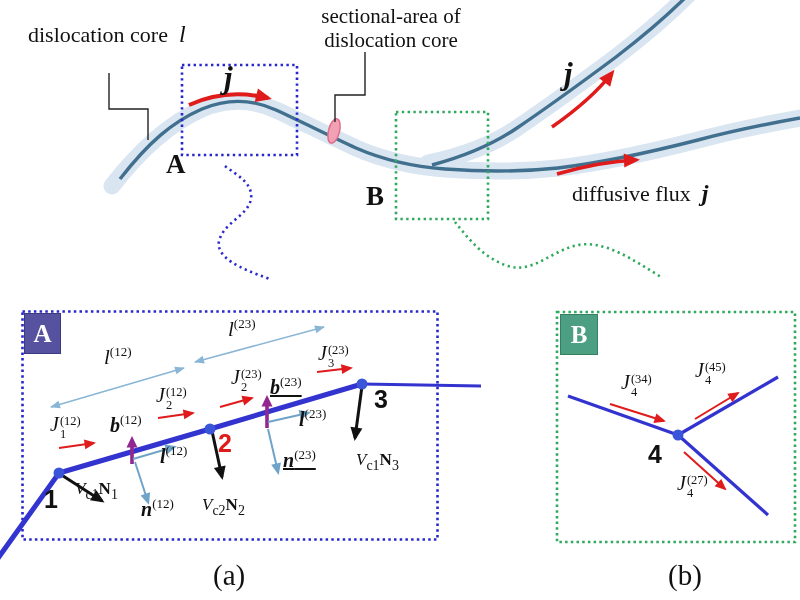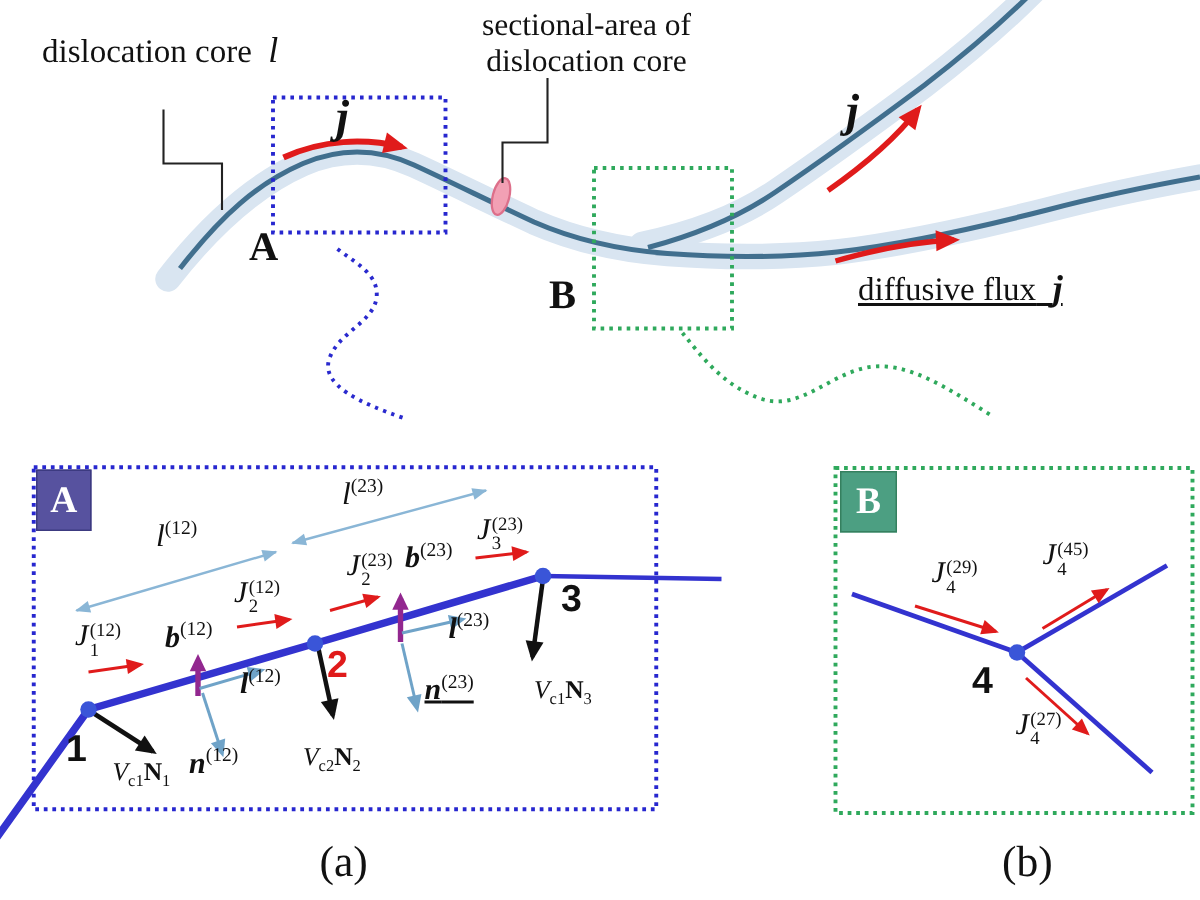--- a/index.html
+++ b/index.html
@@ -16,21 +16,21 @@
   .red{color:#e01b1b;}
   .it{font-style:italic;}
   .bit{font-style:italic;font-weight:bold;}
   .mmath{font-size:20px;}
   .measure{font-size:21px;}
   .sp{font-size:13px;vertical-align:super;line-height:0;}
   .ss{display:inline-block;vertical-align:-0.55em;font-size:12.5px;line-height:1.02;
       text-align:left;margin-left:1px;}
   .ss span{display:block;font-style:normal;}
   .vlbl{font-size:17px;}
-  .vlbl .sb{font-size:11px;vertical-align:-0.35em;line-height:0;margin-top:12px;}
+  .vlbl .sb{font-size:14px;vertical-align:-0.35em;line-height:0;margin-top:12px;}
   .vlbl .bb{font-weight:bold;}
   .badge{position:absolute;display:flex;align-items:center;justify-content:center;
          color:#ffffff;font-weight:bold;font-size:25px;font-family:"Liberation Serif",serif;}
   .badgeA{background:#57529f;border:1px solid #3c3a80;}
   .badgeB{background:#4c9f82;border:1px solid #35805f;}
 </style>
 </head>
 <body>
 
 <div class="fig">
@@ -119,21 +119,21 @@
 
 <div class="lbl serif22" style="left:28px;top:22px;">
   <span>dislocation core</span>&nbsp;&nbsp;<span class="it" style="font-size:24px;">l</span>
 </div>
 <div class="lbl two-line" style="left:306px;top:5px;width:170px;">
   <div>sectional-area of</div>
   <div>dislocation core</div>
 </div>
 <div class="lbl bigj" style="left:224px;top:62px;">j</div>
 <div class="lbl bigj" style="left:564px;top:58px;">j</div>
-<div class="lbl serif22" style="left:572px;top:181px;text-decoration:underline;">
+<div class="lbl serif22" style="left:572px;top:181px;">
   <span>diffusive flux</span>&nbsp;&nbsp;<span class="it" style="font-weight:bold;font-size:24px;">j</span>
 </div>
 <div class="lbl regionletter" style="left:166px;top:150px;">A</div>
 <div class="lbl regionletter" style="left:366px;top:182px;">B</div>
 
 <div class="badge badgeA" style="left:24px;top:313px;width:35px;height:39px;">A</div>
 
 <div class="lbl measure" style="left:104px;top:346px;">
   <span class="it">l</span><sup class="sp">(12)</sup>
 </div>
@@ -150,57 +150,57 @@
 <div class="lbl mmath" style="left:231px;top:367px;">
   <span class="it">J</span><span class="ss"><span>(23)</span><span>2</span></span>
 </div>
 <div class="lbl mmath" style="left:318px;top:343px;">
   <span class="it">J</span><span class="ss"><span>(23)</span><span>3</span></span>
 </div>
 
 <div class="lbl mmath" style="left:110px;top:415px;text-align:center;">
   <span class="bit">b</span><sup class="sp">(12)</sup>
 </div>
-<div class="lbl mmath" style="left:270px;top:362px;">
+<div class="lbl mmath" style="left:270px;top:377px;text-decoration:underline;">
   <span class="bit">b</span><sup class="sp">(23)</sup>
 </div>
 
 <div class="lbl mmath" style="left:160px;top:446px;">
   <span class="bit">l</span><sup class="sp">(12)</sup>
 </div>
 <div class="lbl mmath" style="left:299px;top:409px;">
   <span class="bit">l</span><sup class="sp">(23)</sup>
 </div>
 
-<div class="lbl mmath" style="left:126px;top:499px;">
+<div class="lbl mmath" style="left:141px;top:499px;">
   <span class="bit">n</span><sup class="sp">(12)</sup>
 </div>
 <div class="lbl mmath" style="left:283px;top:450px;text-decoration:underline;">
   <span class="bit">n</span><sup class="sp">(23)</sup>
 </div>
 
-<div class="lbl vlbl" style="left:75px;top:506px;">
+<div class="lbl vlbl" style="left:75px;top:480px;">
   <span class="it">V</span><sub class="sb">c1</sub><span class="bb">N</span><sub class="sb">1</sub>
 </div>
 <div class="lbl vlbl" style="left:202px;top:496px;">
   <span class="it">V</span><sub class="sb">c2</sub><span class="bb">N</span><sub class="sb">2</sub>
 </div>
 <div class="lbl vlbl" style="left:356px;top:451px;">
   <span class="it">V</span><sub class="sb">c1</sub><span class="bb">N</span><sub class="sb">3</sub>
 </div>
 
 <div class="lbl nodeNum" style="left:44px;top:486px;">1</div>
 <div class="lbl nodeNum red" style="left:218px;top:430px;">2</div>
 <div class="lbl nodeNum" style="left:374px;top:386px;">3</div>
 <div class="lbl caption" style="left:213px;top:560px;">(a)</div>
 
 <div class="badge badgeB" style="left:560px;top:314px;width:36px;height:39px;">B</div>
 
 <div class="lbl mmath" style="left:621px;top:372px;">
-  <span class="it">J</span><span class="ss"><span>(29)</span><span>4</span></span>
+  <span class="it">J</span><span class="ss"><span>(34)</span><span>4</span></span>
 </div>
 <div class="lbl mmath" style="left:695px;top:360px;">
   <span class="it">J</span><span class="ss"><span>(45)</span><span>4</span></span>
 </div>
 <div class="lbl mmath" style="left:677px;top:473px;">
   <span class="it">J</span><span class="ss"><span>(27)</span><span>4</span></span>
 </div>
 
 <div class="lbl nodeNum" style="left:648px;top:441px;">4</div>
 <div class="lbl caption" style="left:668px;top:560px;">(b)</div>

